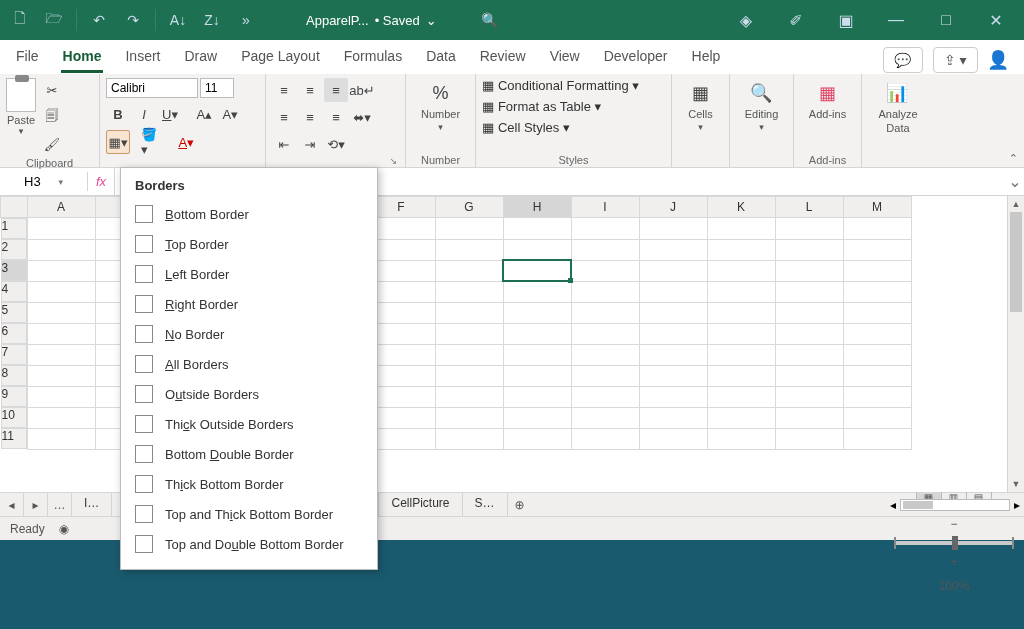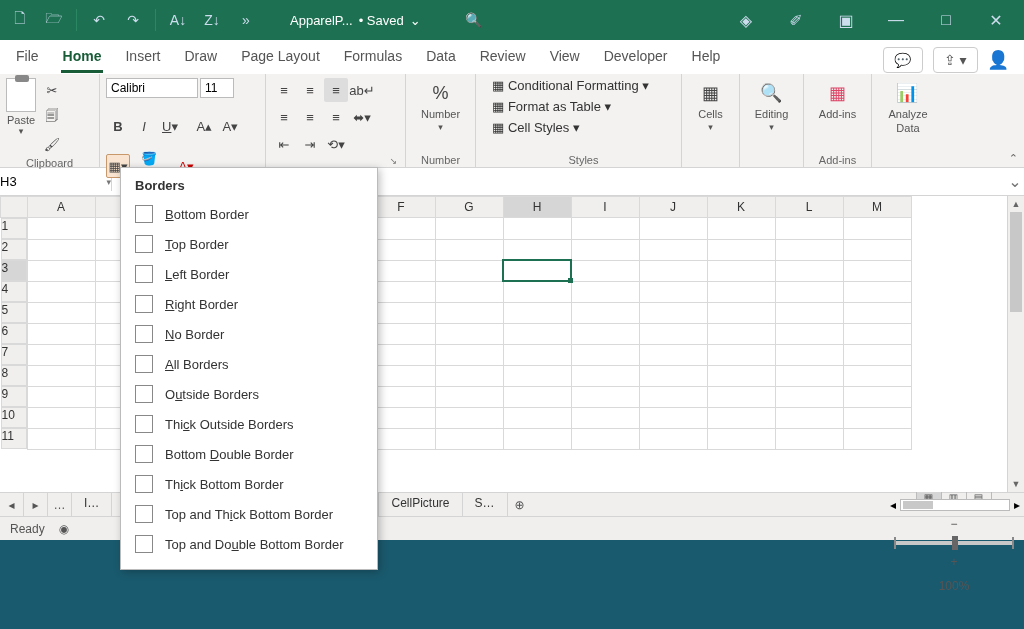--- a/index.html
+++ b/index.html
@@ -2,21 +2,21 @@
 <html><head>
 <meta charset="utf-8">
 <style>
   * { box-sizing: border-box; margin: 0; padding: 0; font-family: "Segoe UI", sans-serif; }
   body { background: #1a5a6e; width: 1024px; height: 629px; overflow: hidden; }
   .app { background: #fff; width: 1024px; height: 540px; position: relative; display:flex; flex-direction:column;}
   .titlebar { background: #1e7052; height: 40px; display: flex; align-items: center; color: #fff; padding: 0 6px; }
   .titlebar .tb-left { display:flex; align-items:center; gap:6px;}
   .tb-btn { width:28px; height:28px; display:flex; align-items:center; justify-content:center; font-size:14px; color:#cde;}
   .tb-sep{width:1px;height:22px;background:#2b8664;margin:0 2px;}
-  .tb-doc { margin-left:30px; font-size:13px; display:flex; align-items:center; gap:6px;justify-content:space-between;}
+  .tb-doc { margin-left:46px; font-size:13px; display:flex; align-items:center; gap:6px;justify-content:space-between;}
   .tb-right{margin-left:auto;display:flex;gap:6px;}
   .tb-win{width:44px;height:40px;display:flex;align-items:center;justify-content:center;color:#cde;}
   .menubar { background:#fff; height:34px; display:flex; align-items:flex-end; padding:0 14px; gap:20px; border-bottom:1px solid transparent;}
   .menu-item{ font-size:14px; color:#555; padding:6px 2px; cursor:pointer;}
   .menu-item.active{ color:#185c37; border-bottom:3px solid #185c37; font-weight:600;}
   .menubar .right{margin-left:auto; display:flex; gap:10px; align-items:center;}
   .menubar .btn-small{border:1px solid #ccc;border-radius:4px;padding:4px 10px;font-size:14px;color:#555;}
   .ribbon { background:#f3f2f1; height:94px; display:flex; border-bottom:1px solid #d4d4d4; position:relative;}
   .group{border-right:1px solid #d4d4d4;display:flex;flex-direction:column;padding:2px 6px 0 6px;}
   .group-body{flex:1;display:flex;align-items:flex-start;gap:4px;padding-top:2px;}
@@ -27,21 +27,21 @@
   .icon-btn.boxed{border:1px solid #c8986a;background:#f8e4d0;}
   .select-font{border:1px solid #bbb;font-size:12px;padding:2px 4px;background:#fff;}
   .paste{display:flex;flex-direction:column;align-items:center;font-size:11px;color:#555;text-align:right;}
   .paste .paste-ico{width:30px;height:34px;border:1px solid #bbb;position:relative;background:#fff;margin-bottom:2px;}
   .paste .paste-ico::before{content:"";position:absolute;top:-4px;left:8px;width:14px;height:7px;background:#888;border-radius:2px;}
   .btn-stack{display:flex;flex-direction:column;align-items:center;gap:2px;font-size:11px;color:#555;padding:2px 6px;}
   .btn-stack .ic{width:26px;height:26px;display:flex;align-items:center;justify-content:center;font-size:18px;color:#444;border:1px solid transparent;}
   .row{display:flex;gap:2px;}
 
   .name-fx{height:28px;display:flex;align-items:center;border-bottom:1px solid #d4d4d4;background:#fff;}
-  .namebox{width:112px;border-right:1px solid #d4d4d4;padding:2px 0;font-size:13px;display:flex;align-items:center;justify-content:space-between;}
+  .namebox{width:88px;border-right:1px solid #d4d4d4;padding:2px 24px;font-size:13px;display:flex;align-items:center;justify-content:space-between;}
   .fx{padding:0 8px;color:#ec4899;font-style:italic;font-size:13px;}
   .fmlbar{flex:1;border-left:1px solid #d4d4d4;height:100%;}
   .fmlbar-end{width:18px;text-align:center;color:#777;}
 
   .grid-area{flex:1;position:relative;background:#fff;overflow:hidden;}
   table.grid{border-collapse:collapse;table-layout:fixed;}
   .grid th, .grid td{border:1px solid #d9d9d9;font-size:12px;color:#333;height:21px;}
   .grid th{background:#f0efee;font-weight:400;text-align:center;}
   .grid th.col{width:68px;}
   .grid th.row{width:26px;background:#f0efee;}
@@ -144,21 +144,21 @@
         <div class="vsplit">
           <div class="icon-btn">✂</div>
           <div class="icon-btn">🗐</div>
           <div class="icon-btn">🖌</div>
         </div>
       </div>
       <div class="group-label">Clipboard</div>
     </div>
 
     <div class="group" style="width:166px;">
-      <div class="group-body vsplit" style="gap:16px;">
+      <div class="group-body vsplit" style="gap:4px;">
         <div class="row">
           <input class="select-font" style="width: 92px;" value="Calibri">
           <input class="select-font" style="width: 34px;" value="11">
         </div>
         <div class="row">
           <div class="icon-btn">
               <b>B</b>
             </div>
           <div class="icon-btn">
               <i>I</i>
@@ -208,21 +208,21 @@
       <div class="group-body" style="justify-content:center;">
         <div class="btn-stack">
           <div class="ic">%</div>
           <span>Number</span>
             <span style="font-size:9px;">▾</span>
         </div>
       </div>
       <div class="group-label">Number</div>
     </div>
 
-    <div class="group" style="width:196px;margin-left:10px;">
+    <div class="group" style="width:196px;">
       <div class="group-body vsplit" style="gap:6px;font-size:13px;color:#333;">
         <div>▦ <span>Conditional Formatting</span> ▾</div>
         <div>▦ <span>Format as Table</span> ▾</div>
         <div>▦ <span>Cell Styles</span> ▾</div>
       </div>
       <div class="group-label">Styles</div>
     </div>
 
     <div class="group" style="width:58px;">
       <div class="group-body" style="justify-content:center;">

